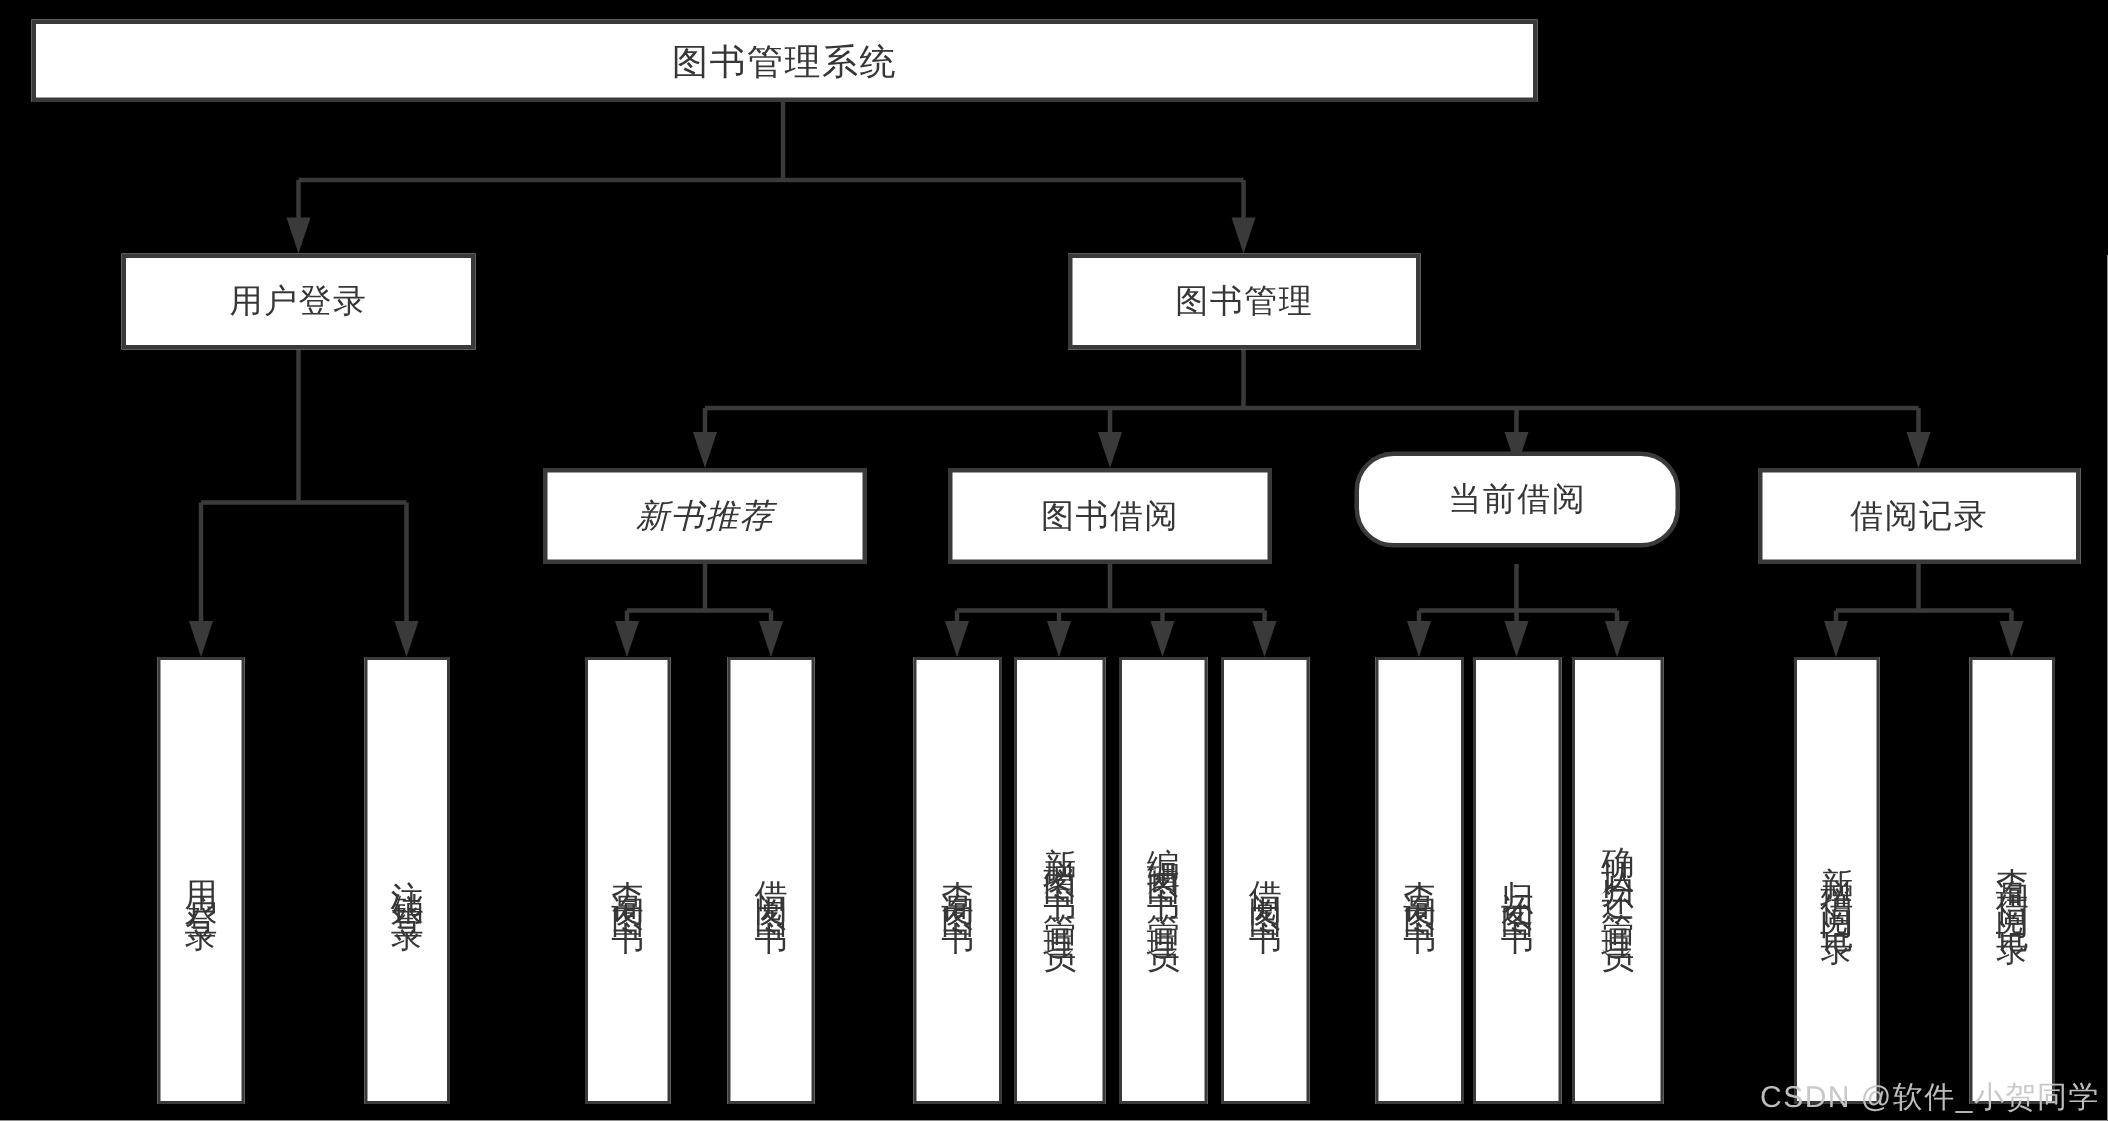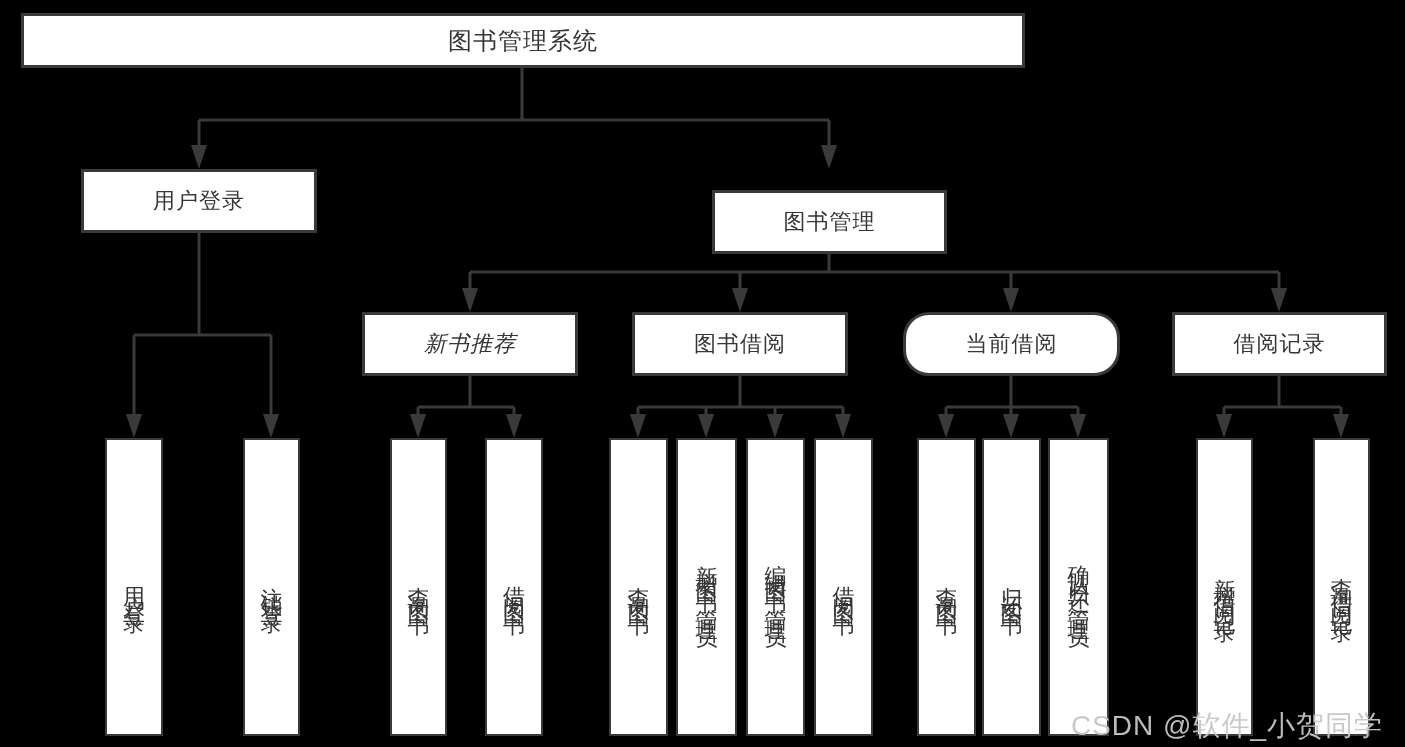--- a/index.html
+++ b/index.html
@@ -43,45 +43,45 @@
     writing-mode: vertical-rl;
     text-orientation: mixed;
     letter-spacing: 9px;
     font-size: 22px;
     line-height: 1;
   }
   
   #n-root          { left: 21px;  top: 13px;  width: 1004px; height: 55px; font-size: 24px; }
   
   #n-user-login    { left: 81px;  top: 169px; width: 236px; height: 64px; }
-  #n-book-mgmt     { left: 712px; top: 169px; width: 235px; height: 64px; margin-top: 21px; }
+  #n-book-mgmt     { left: 712px; top: 169px; width: 235px; height: 64px; }
   
   #n-new-book      { left: 362px;  top: 312px; width: 216px; height: 64px; font-style: italic; }
   #n-book-borrow   { left: 632px;  top: 312px; width: 216px; height: 64px; text-align: right; }
-  #n-current       { left: 903px;  top: 312px; width: 217px; height: 64px; border-radius: 26px; }
+  #n-current       { left: 903px;  top: 301px; width: 217px; height: 64px; border-radius: 26px; }
   #n-records       { left: 1172px; top: 312px; width: 215px; height: 64px; }
   
   #l-user-login { left: 105px;  width: 58px; }
   #l-logout     { left: 243px;  width: 57px; }
   #l-nb-query   { left: 390px;  width: 57px; }
   #l-nb-borrow  { left: 485px;  width: 58px; }
   #l-bb-query   { left: 609px;  width: 59px; }
   #l-bb-add     { left: 676px;  width: 61px; }
   #l-bb-edit    { left: 746px;  width: 59px; }
   #l-bb-borrow  { left: 814px;  width: 59px; }
   #l-cb-query   { left: 917px;  width: 59px; }
   #l-cb-return  { left: 982px;  width: 59px; }
   #l-cb-confirm { left: 1048px; width: 61px; }
   #l-br-add     { left: 1196px; width: 57px; }
   #l-br-query   { left: 1313px; width: 57px; }
   #watermark {
     position: absolute;
-    right: 22px;
+    right: 5px;
     bottom: 2px;
-    font-size: 28px;
+    font-size: 20px;
     color: rgba(198, 198, 198, 0.95);
     letter-spacing: 1px;
     z-index: 5;
     white-space: nowrap;
   }
 </style>
 </head>
 <body>
 
 <div id="canvas">

